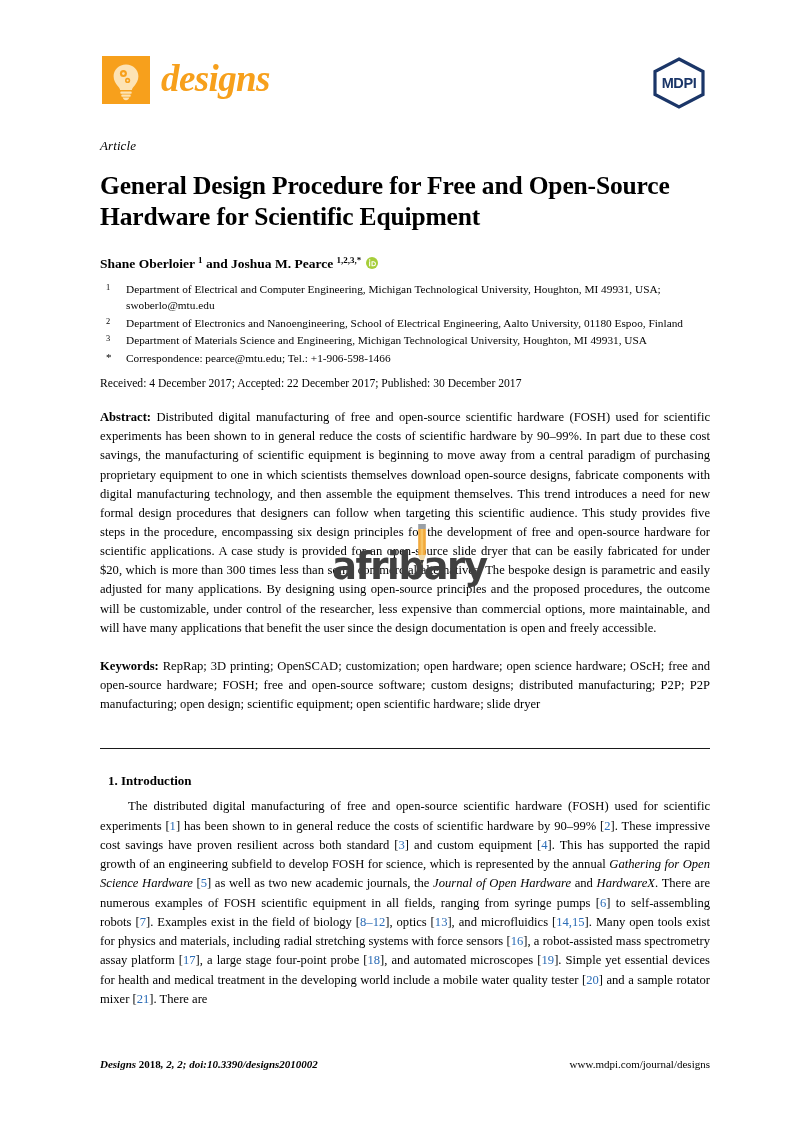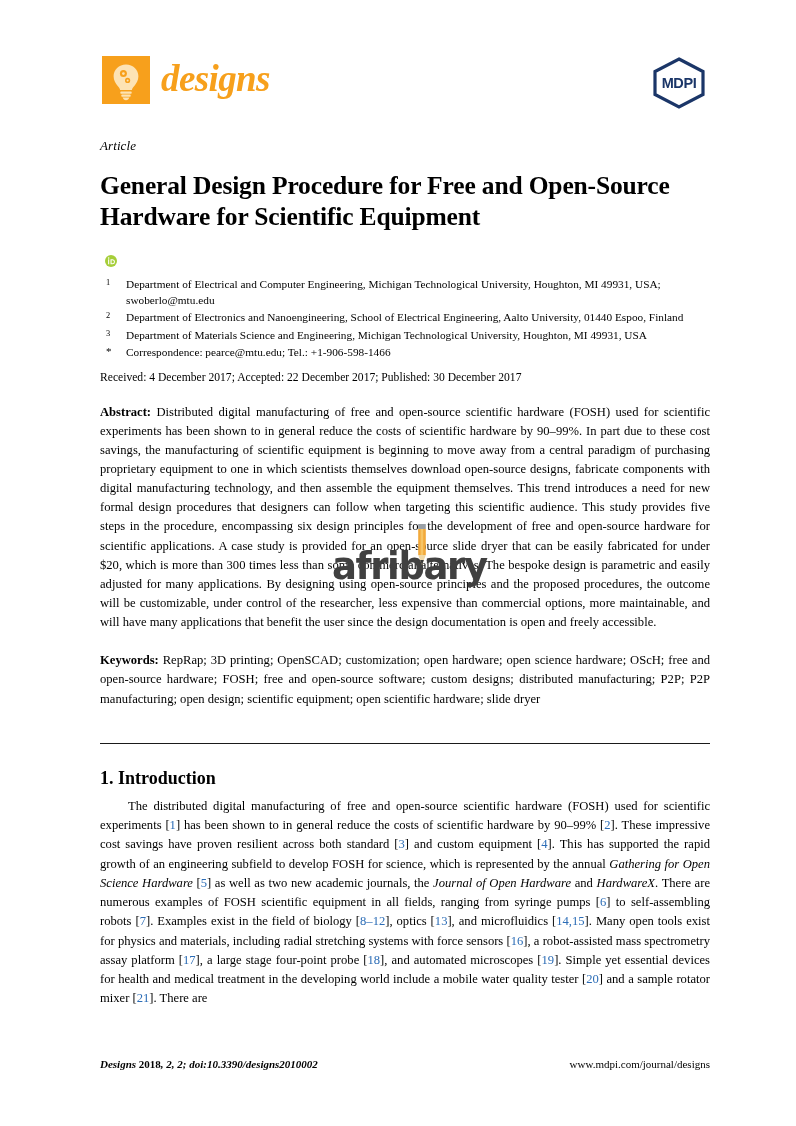--- a/index.html
+++ b/index.html
@@ -170,23 +170,23 @@
 
   .rule {
     border: 0;
     border-top: 1.3px solid #1a1a1a;
     margin: 34px 0 0 0;
     width: 100%;
   }
 
   
   .section-heading {
-    font-size: 18px;
-    font-weight: 700;
-    margin: 24px 0 8px 0;
+    font-size: 13px;
+    font-weight: 700;
+    margin: 24px 0 8px 8px;
   }
   .body-par {
     font-size: 12.6px;
     line-height: 1.53;
     text-align: justify;
     margin: 0;
     text-indent: 28px;
   }
   .cite { color: #2b6cb6; }
   .it { font-style: italic; }
@@ -270,38 +270,39 @@
           <rect x="12" y="20" width="38" height="15" fill="#ffffff"></rect>
           <text x="31" y="32.4" text-anchor="middle" font-family="'Liberation Sans','DejaVu Sans',sans-serif" font-size="14.5" font-weight="700" fill="#1B3668" letter-spacing="-0.4">MDPI</text>
         </svg>
       </div>
     </div>
 
     <div class="article-type">Article</div>
     <h1 class="article-title">General Design Procedure for Free and Open-Source Hardware for Scientific Equipment</h1>
 
     <div class="authors">
+      <span>Shane Oberloier <sup>1</sup> and Joshua M. Pearce <sup>1,2,3,*</sup></span>
       <span class="orcid-icon">
         <svg width="12" height="12" viewBox="0 0 12 12" aria-hidden="true">
           <circle cx="6" cy="6" r="6" fill="#A6CE39"></circle>
           <rect x="3.1" y="4.3" width="1.1" height="5.0" fill="#ffffff"></rect>
           <circle cx="3.65" cy="2.95" r="0.78" fill="#ffffff"></circle>
           <path d="M5.5 4.3 h2.0 a2.5 2.5 0 0 1 0 5.0 h-2.0 z M6.6 5.3 v3.0 h0.85 a1.5 1.5 0 0 0 0-3.0 z" fill="#ffffff"></path>
         </svg>
       </span>
     </div>
 
     <ul class="affiliations">
       <li class="affil">
         <span class="marker">1</span>
         <span>Department of Electrical and Computer Engineering, Michigan Technological University, Houghton, MI 49931, USA; swoberlo@mtu.edu</span>
       </li>
       <li class="affil">
         <span class="marker">2</span>
-        <span>Department of Electronics and Nanoengineering, School of Electrical Engineering, Aalto University, 01440 Espoo, Finland</span>
+        <span>Department of Electronics and Nanoengineering, School of Electrical Engineering, Aalto University, 01180 Espoo, Finland</span>
       </li>
       <li class="affil">
         <span class="marker">3</span>
         <span>Department of Materials Science and Engineering, Michigan Technological University, Houghton, MI 49931, USA</span>
       </li>
       <li class="affil">
         <span class="marker star">*</span>
         <span>Correspondence: pearce@mtu.edu; Tel.: +1-906-598-1466</span>
       </li>
     </ul>

